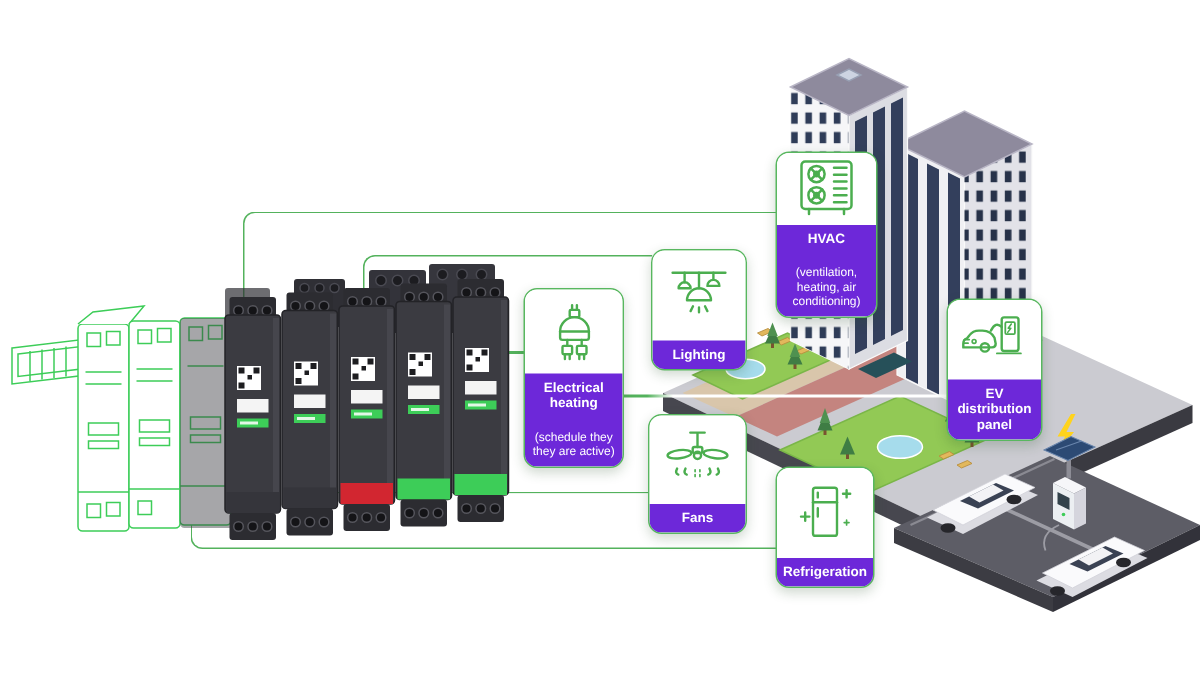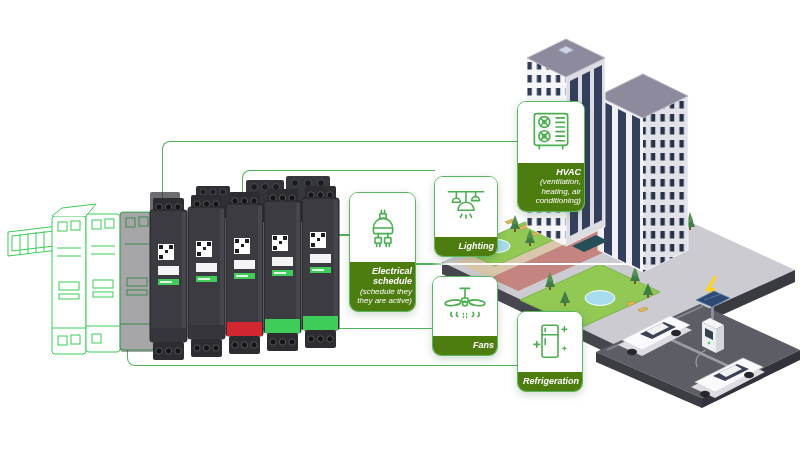--- a/index.html
+++ b/index.html
@@ -10,23 +10,23 @@
   .ln-tl{border-left:1.5px solid #53b25c;border-top:1.5px solid #53b25c;border-top-left-radius:8px;}
   .ln-bl{border-left:1.5px solid #53b25c;border-bottom:1.5px solid #53b25c;border-bottom-left-radius:8px;}
   .ln-h{height:1.5px;background:#53b25c;}
   .ln-h-fade{height:1.5px;background:linear-gradient(90deg,#53b25c 0%,#53b25c 8%,#ffffff 16%,#ffffff 100%);}
   
   .card{position:absolute;display:flex;flex-direction:column;background:#fff;
         border:1.5px solid #58b75f;border-radius:9px;overflow:hidden;
         box-shadow:0 3px 8px rgba(40,80,40,.22);}
   .card-icon{flex:1;display:flex;align-items:center;justify-content:center;background:#fff;}
   .card-icon svg{display:block;}
-  .card-band{background:#4d7c0f;color:#fff;text-align:right;padding:4px 3px 5px;font-style:italic;}
+  .card-band{background:#6d28d9;color:#fff;text-align:center;padding:4px 3px 5px;}
   .card-label{font-weight:bold;font-size:9px;line-height:1.15;}
-  .card-sub{font-size:8px;line-height:1.2;margin-top:0;}
+  .card-sub{font-size:8px;line-height:1.2;margin-top:13px;}
   .ic{stroke:#4bae4f;stroke-width:2;fill:none;stroke-linecap:round;stroke-linejoin:round;}
   .scene{position:absolute;}
 </style>
 </head>
 <body>
 
 <div class="stage">
 
   <svg class="scene" style="left:430px;top:20px;" width="370" height="340" viewBox="0 0 370 340">
     <defs>
@@ -332,26 +332,26 @@
           <path d="M28 8 V4 M32 8 V4"></path>
           <path d="M24 33 v5 M36 33 v5"></path>
           <rect x="20" y="38" width="8" height="7" rx="1"></rect>
           <path d="M22 45 v4 M26 45 v4"></path>
           <rect x="32" y="38" width="8" height="7" rx="1"></rect>
           <path d="M34 45 v4 M38 45 v4"></path>
         </g>
       </svg>
     </div>
     <div class="card-band">
-      <div class="card-label">Electrical schedule</div>
+      <div class="card-label">Electrical heating</div>
       <div class="card-sub">(schedule they they are active)</div>
     </div>
   </div>
 
-  <div class="card" style="left:434px;top:176px;width:62px;height:79px;">
+  <div class="card" style="left:434px;top:166px;width:62px;height:79px;">
     <div class="card-icon">
       <svg width="48" height="42" viewBox="0 0 60 52">
         <g class="ic">
           <path d="M8 7 H52"></path>
           <path d="M18 7 V15 M42 7 V13 M30 7 V20"></path>
           <path d="M13 20 a5 5 0 0 1 10 0 Z"></path>
           <path d="M37 18 a5 5 0 0 1 10 0 Z"></path>
           <path d="M20 30 a10 10 0 0 1 20 0 Z"></path>
           <path d="M25 35 l-2 4 M30 36 v4 M35 35 l2 4"></path>
         </g>
@@ -415,14 +415,34 @@
           <path d="M28 35 v1.5 M28 39 v1.5 M32 35 v1.5 M32 39 v1.5" stroke-width="1.4"></path>
           <path d="M40 34 q2 4 -1 5 M47 34 q2 4 -1 5"></path>
         </g>
       </svg>
     </div>
     <div class="card-band">
       <div class="card-label">Fans</div>
     </div>
   </div>
 
+  <div class="card" style="left:631px;top:199px;width:62px;height:93px;">
+    <div class="card-icon">
+      <svg width="48" height="42" viewBox="0 0 60 52">
+        <g class="ic">
+          <rect x="36" y="8" width="14" height="28" rx="2"></rect>
+          <rect x="39" y="12" width="8" height="10" rx="1" stroke-width="1.5"></rect>
+          <path d="M44 13.5 l-2.6 3.5 h2.2 l-2.6 3.5" stroke-width="1.3"></path>
+          <path d="M4 33 h24 q3 0 3 -3 l-1 -5 q-3 -6 -10 -6 h-3 q-5 0 -8 4 l-2 2.5 q-3 1 -3 4.5 z"></path>
+          <circle cx="22" cy="33" r="3.5"></circle>
+          <path d="M5 26.5 h4 M5 29.5 h3" stroke-width="1.4"></path>
+          <circle cx="13" cy="28" r="1.6" stroke-width="1.4"></circle>
+          <path d="M27 19 q4 -8 9 -3"></path>
+          <path d="M32 38 h20" stroke-width="1.5"></path>
+        </g>
+      </svg>
+    </div>
+    <div class="card-band">
+      <div class="card-label">EV distribution panel</div>
+    </div>
+  </div>
 
 </div>
 
 </body></html>

